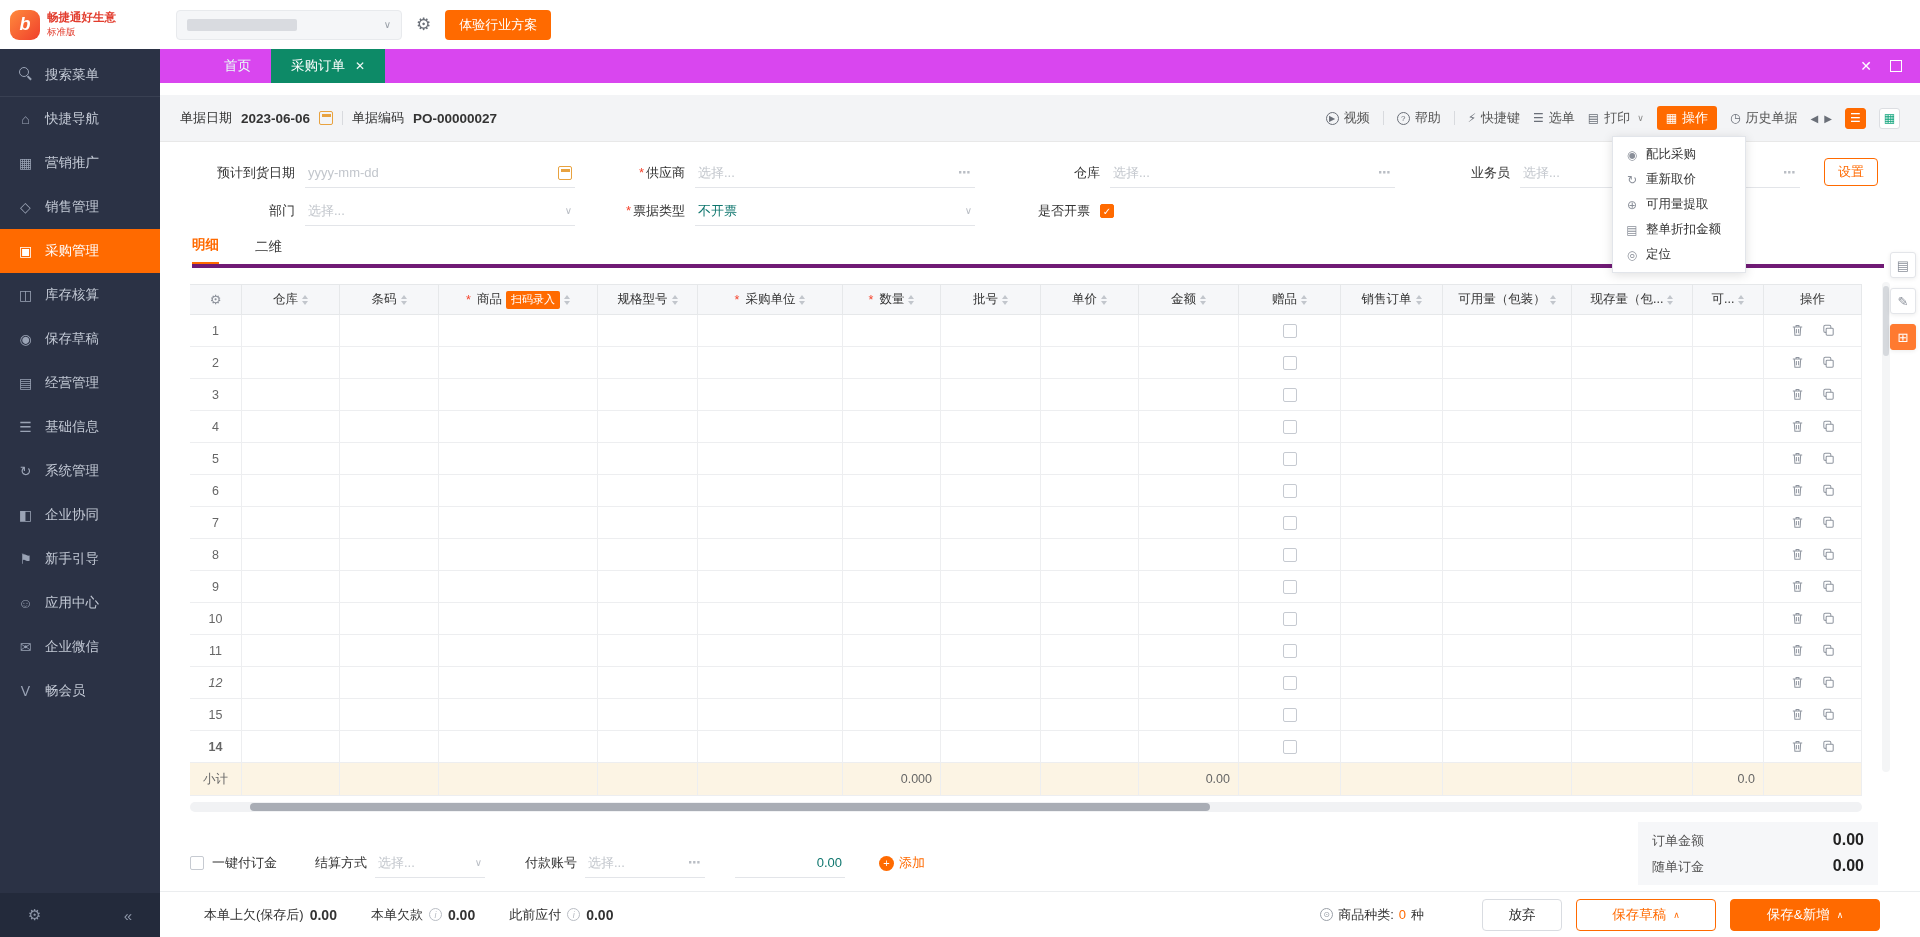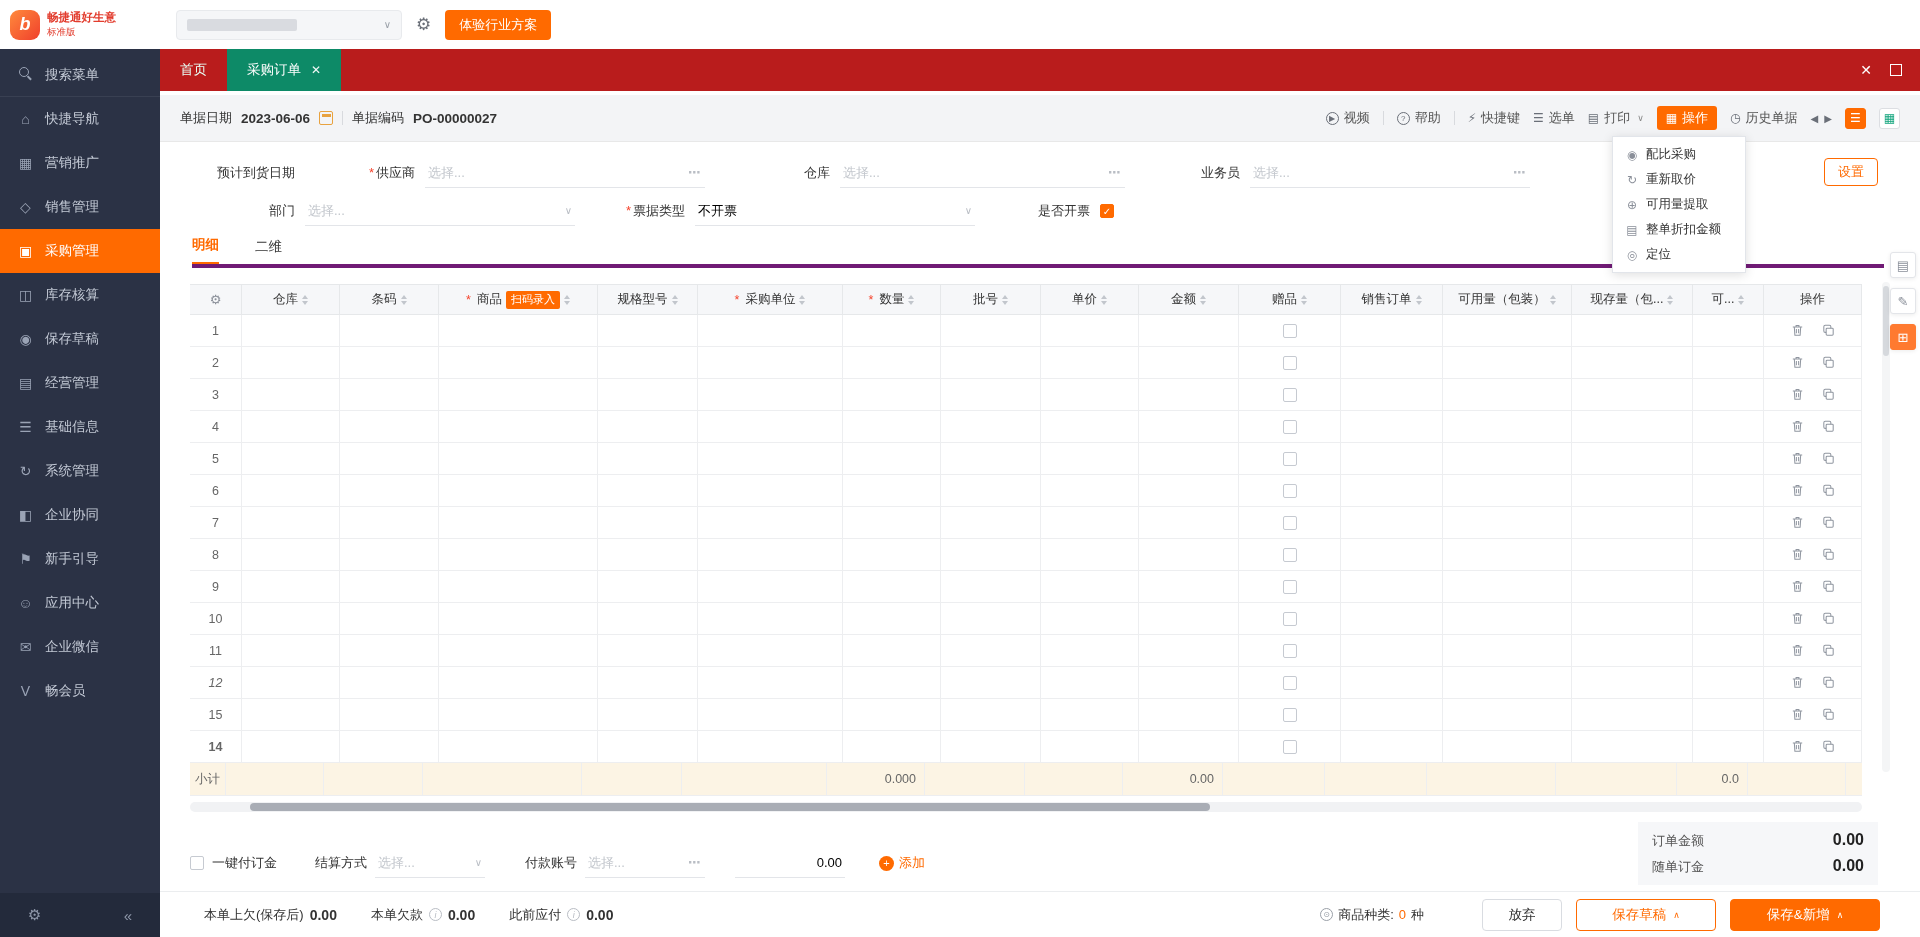--- a/index.html
+++ b/index.html
@@ -39,21 +39,21 @@
   .phone { width:11px; height:16px; border:1.5px solid #6a6f78; border-radius:2.5px; }
   .headset { width:14px; height:9px; border:1.5px solid #6a6f78; border-bottom:none; border-radius:8px 8px 0 0; position:relative; margin-top:4px; }
   .headset::before,.headset::after { content:""; position:absolute; bottom:-4px; width:3px; height:5px; background:#6a6f78; border-radius:1px; }
   .headset::before { left:-2px; } .headset::after { right:-2px; }
   .avatar { width:30px; height:30px; border-radius:50%; background:#c6cbd4; position:relative; overflow:hidden; flex:none; cursor:pointer; }
   .avatar::before { content:""; position:absolute; top:5px; left:50%; transform:translateX(-50%); width:10px; height:10px; border-radius:50%; background:#fff; }
   .avatar::after { content:""; position:absolute; top:18px; left:50%; transform:translateX(-50%); width:18px; height:12px; border-radius:9px 9px 0 0; background:#fff; }
   .avatar.light { background:#e7e9ed; }
 
   
-  #tabbar { position:absolute; left:160px; top:49px; right:0; height:42px; background:#b91c1c; display:flex; align-items:stretch; z-index:5; }
+  #tabbar { position:absolute; left:160px; top:49px; right:0; height:34px; background:#d946ef; display:flex; align-items:stretch; z-index:5;padding-left:44px; }
   .tab { display:flex; align-items:center; padding:0 20px; color:#e8fff6; font-size:13.5px; cursor:pointer; white-space:nowrap; }
   .tab.active { background:#0d8a67; color:#fff; }
   .tab-close { margin-left:10px; font-size:12px; opacity:.95; }
   .tabbar-right { margin-left:auto; display:flex; align-items:center; gap:18px; padding-right:18px; color:#fff; }
   .tb-x { font-size:14px; cursor:pointer; }
   .expand-ico { width:12px; height:12px; border:1.6px solid #fff; cursor:pointer; }
 
   
   #toolbar { position:absolute; left:160px; top:95px; right:0; height:47px; background:#f3f4f6; border-bottom:1px solid #e8e8e8; display:flex; align-items:center; padding:0 20px; font-size:13px; color:#333; z-index:4; }
   .tl-left { display:flex; align-items:center; gap:9px; }
@@ -76,21 +76,21 @@
   
   #content { position:absolute; left:160px; top:142px; right:0; bottom:46px; background:#fff; overflow:hidden; }
   .form-area { padding:12px 0 0 30px; }
   .form-row { display:flex; align-items:center; height:38px; }
   .fld { display:flex; align-items:center; }
   .fld-label { text-align:right; color:#333; font-size:13px; padding-right:10px; white-space:nowrap; }
   .w-l1 { width:115px; } .w-l2 { width:80px; margin-left:40px; } .w-l3 { width:95px; margin-left:40px; } .w-l4 { width:85px; margin-left:40px; }
   .req { color:#f5432c; margin-right:2px; }
   .uline { border-bottom:1px solid #e3e5e9; height:30px; display:flex; align-items:center; justify-content:space-between; font-size:13px; padding:0 3px; cursor:text; }
   .ph { color:#c2c6cc; }
-  .val { color:#000000; }
+  .val { color:#0f766e; }
   .dots { color:#b9bdc4; font-weight:bold; letter-spacing:1px; cursor:pointer; }
   .dd { color:#b9bdc4; font-size:10px; cursor:pointer; }
   .w270 { width:270px; } .w280 { width:280px; } .w285 { width:285px; }
   .settings-btn { position:absolute; right:42px; top:16px; height:28px; padding:0 13px; border:1px solid #ff6a00; color:#ff6a00; border-radius:4px; font-size:13px; display:flex; align-items:center; background:#fff; cursor:pointer; }
   .cb { width:14px; height:14px; border:1px solid #c6cad1; border-radius:2px; background:#fff; display:inline-flex; align-items:center; justify-content:center; font-size:10px; color:transparent; cursor:pointer; flex:none; }
   .cb.checked { background:#ff6a00; border-color:#ff6a00; color:#fff; }
 
   .detail-tabs { display:flex; gap:36px; margin:4px 36px 0 32px; height:34px; align-items:flex-end; border-bottom:4px solid #701a75; }
   .dtab { font-size:13.5px; color:#333; padding-bottom:8px; cursor:pointer; }
   .dtab.active { color:#ff6a00; border-bottom:2px solid #ff6a00; font-weight:bold; }
@@ -308,20 +308,24 @@
       <span class="vtoggle active">☰</span>
       <span class="vtoggle">▦</span>
     </div>
   </div>
 
   <div id="content">
     <div class="form-area">
       <div class="form-row">
         <div class="fld">
           <div class="fld-label w-l1"><span>预计到货日期</span></div>
+          <div class="uline w270">
+            <span class="ph">yyyy-mm-dd</span>
+            <span class="cal"></span>
+          </div>
         </div>
         <div class="fld">
           <div class="fld-label w-l2"><span class="req">*</span><span>供应商</span></div>
           <div class="uline w280">
             <span class="ph">选择...</span>
             <span class="dots">⋯</span>
           </div>
         </div>
         <div class="fld">
           <div class="fld-label w-l3"><span>仓库</span></div>
@@ -920,21 +924,21 @@
               </span>
               <span class="row-ico">
                 <svg viewBox="0 0 16 16" fill="none" stroke="#9096a0" stroke-width="1.1">
                   <rect x="5.5" y="5.5" width="7.5" height="7.5" rx="1"></rect>
                   <path d="M10.5 5.5V4A1.5 1.5 0 0 0 9 2.5H4.5A1.5 1.5 0 0 0 3 4v4.5A1.5 1.5 0 0 0 4.5 10h1"></path>
                 </svg>
               </span>
             </div>
           </div>
           <div class="tr subtotal">
-            <div class="td" style="width: 36px; text-align: right;">小计</div>
+            <div class="td" style="width: 52px; text-align: right;">小计</div>
             <div class="td" style="width: 98px;"></div>
             <div class="td" style="width: 99px;"></div>
             <div class="td" style="width: 159px;"></div>
             <div class="td" style="width: 100px;"></div>
             <div class="td" style="width: 145px;"></div>
             <div class="td num" style="width: 98px;">0.000</div>
             <div class="td" style="width: 100px;"></div>
             <div class="td" style="width: 98px;"></div>
             <div class="td num" style="width: 100px;">0.00</div>
             <div class="td" style="width: 102px;"></div>

